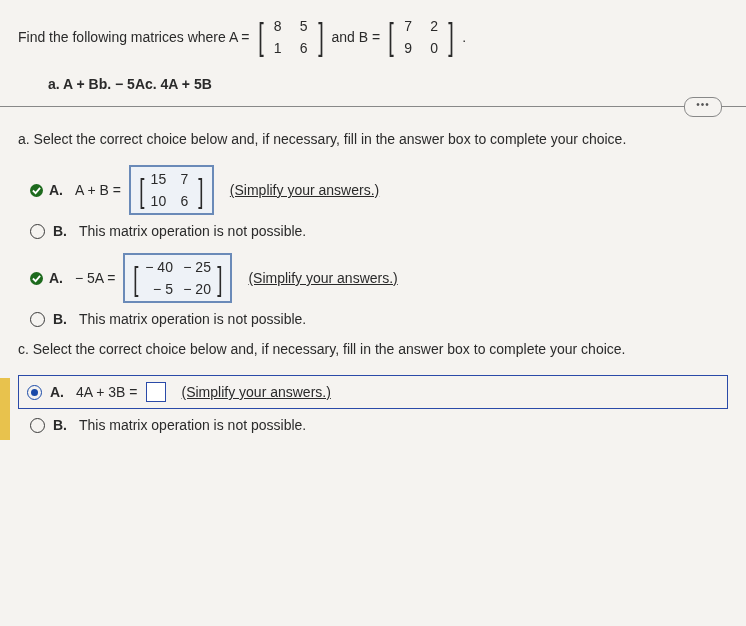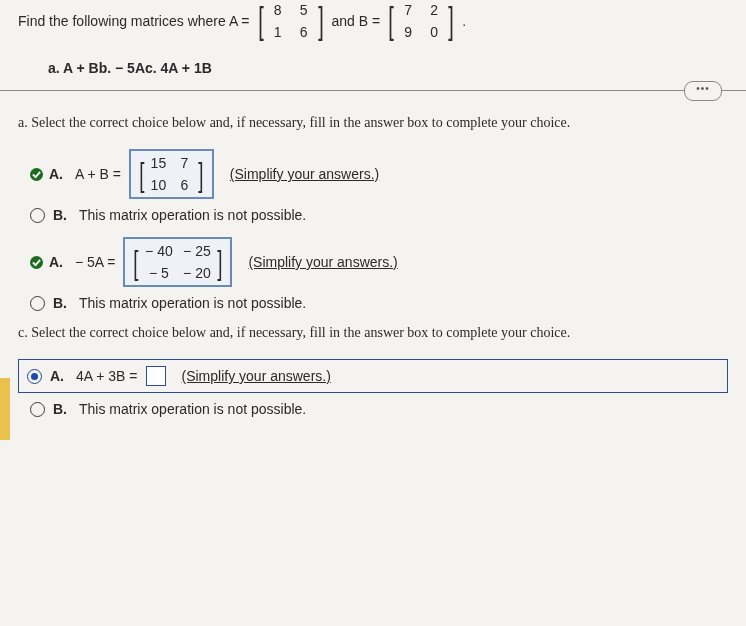--- a/index.html
+++ b/index.html
@@ -7,21 +7,21 @@
     padding: 0;
     font-family: Arial, Helvetica, sans-serif;
     background: #f5f3f0;
     color: #2a2a2a;
     width: 746px;
     height: 626px;
     overflow: hidden;
     font-size: 14px;
   }
   .page {
-    padding: 0 18px 0 18px;
+    padding: 16px 18px 0 18px;
     position: relative;
   }
   .intro {
     display: flex;
     align-items: center;
     gap: 4px;
     margin-bottom: 14px;
   }
   .matrix {
     display: inline-flex;
@@ -65,21 +65,21 @@
     border: 1px solid #888;
     border-radius: 9px;
     background: #f5f3f0;
     text-align: center;
     font-size: 10px;
     line-height: 14px;
     color: #555;
     letter-spacing: 1px;
   }
   .section { margin-top: 24px; }
-  .prompt { margin-bottom: 18px; font-family: Liberation Serif, serif; }
+  .prompt { margin-bottom: 18px; }
   .choice-row {
     display: flex;
     align-items: center;
     gap: 8px;
     margin: 8px 0 8px 12px;
   }
   .radio {
     width: 13px; height: 13px; border-radius: 50%;
     border: 1.5px solid #3a3a3a;
     display:inline-flex; align-items:center; justify-content:center;
@@ -97,21 +97,21 @@
   .check-badge svg { width:9px; height:9px; }
   .label-letter { font-weight:700; margin-right:4px; }
   .answer-box {
     border: 2px solid #6a8ab8;
     background: #eef2f7;
     padding: 2px 6px;
     display: inline-flex;
     align-items: center;
   }
   .answer-box .bracket { font-size: 34px; }
-  .neg-row span { min-width: 28px; }
+  .neg-row span { min-width: 28px; text-align:right;}
   .empty-box {
     width: 18px; height: 18px; border:1.5px solid #2a4aa8;
     background:#fff; display:inline-block; vertical-align:middle;
   }
   .current {
     border: 1.5px solid #2a4aa8;
     padding: 6px 8px;
     margin-top: 10px;
   }
   .leftbar {
@@ -156,21 +156,21 @@
           </span>
       </span>
       <span class="bracket">]</span>
     </span>
     <span>.</span>
   </div>
 
   <div class="parts">
     <span class="bold">a. A + B</span>
     <span class="bold">b. − 5A</span>
-    <span class="bold">c. 4A + 1B</span>
+    <span class="bold">c. 4A + 5B</span>
   </div>
 
   <div class="divider">
     <div class="dots-pill">•••</div>
   </div>
 
   <div class="section">
     <div class="prompt">a. Select the correct choice below and, if necessary, fill in the answer box to complete your choice.</div>
 
     <div class="choice-row">

